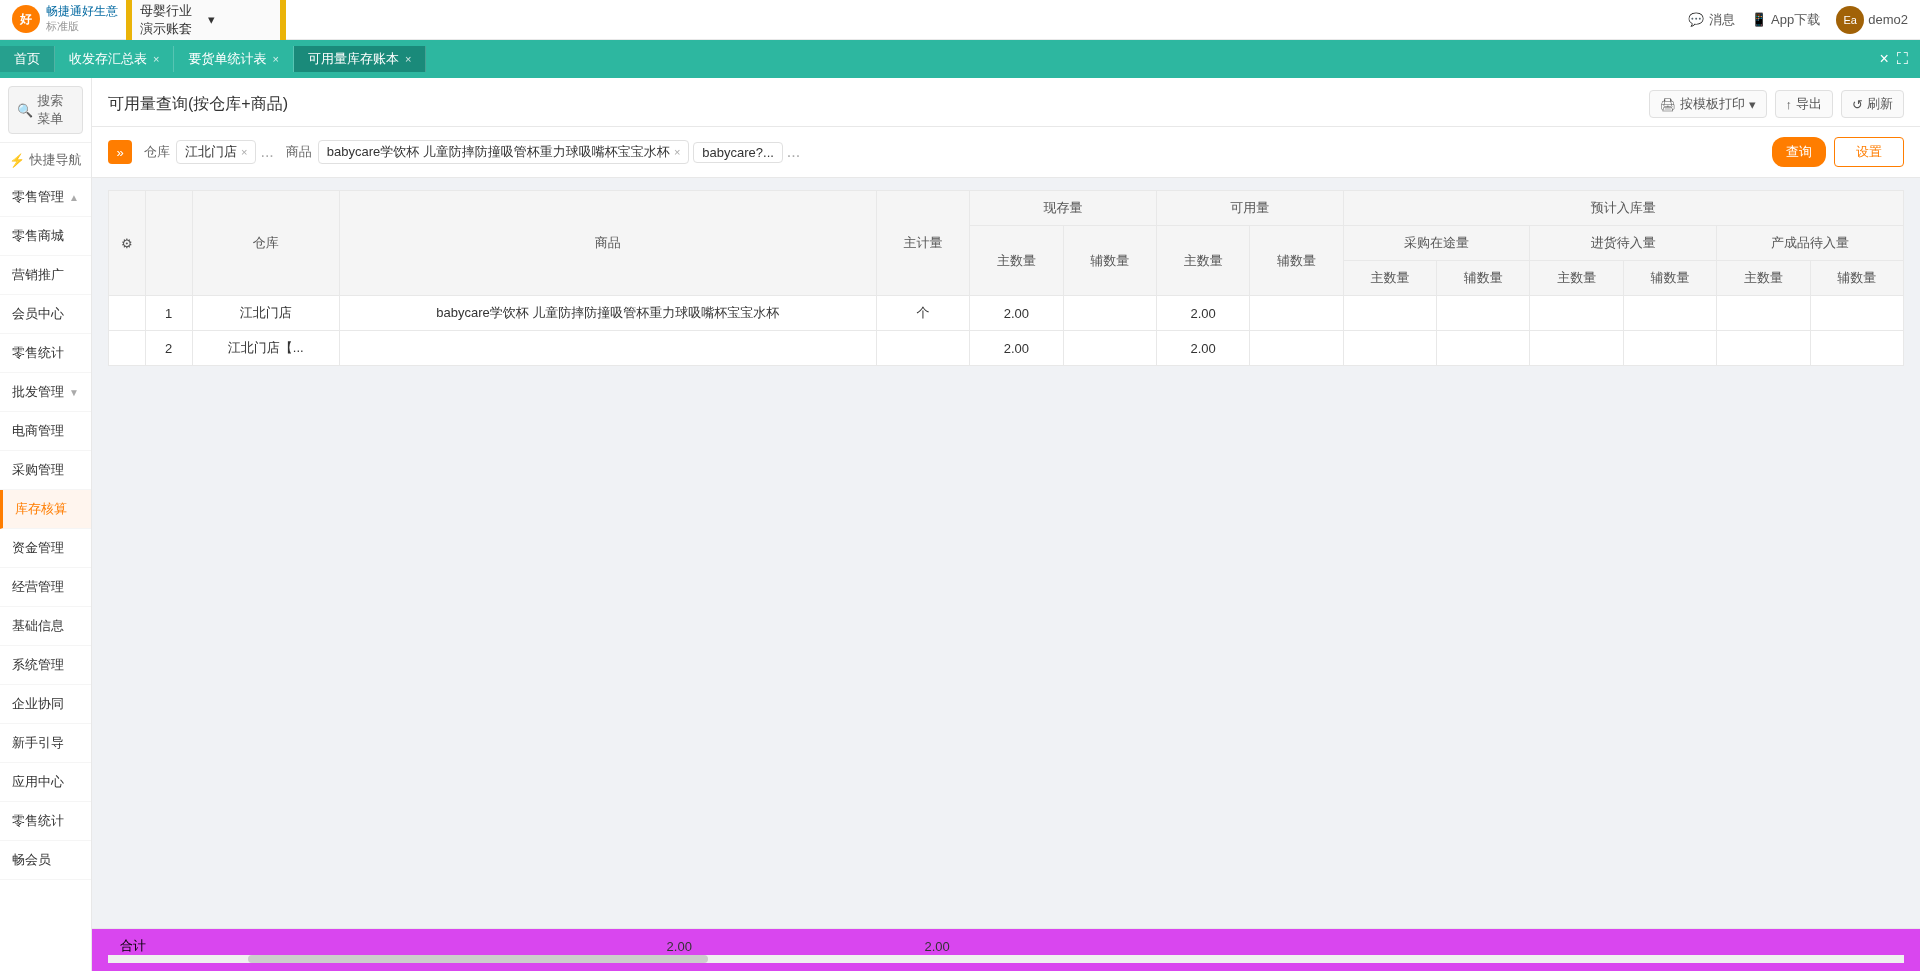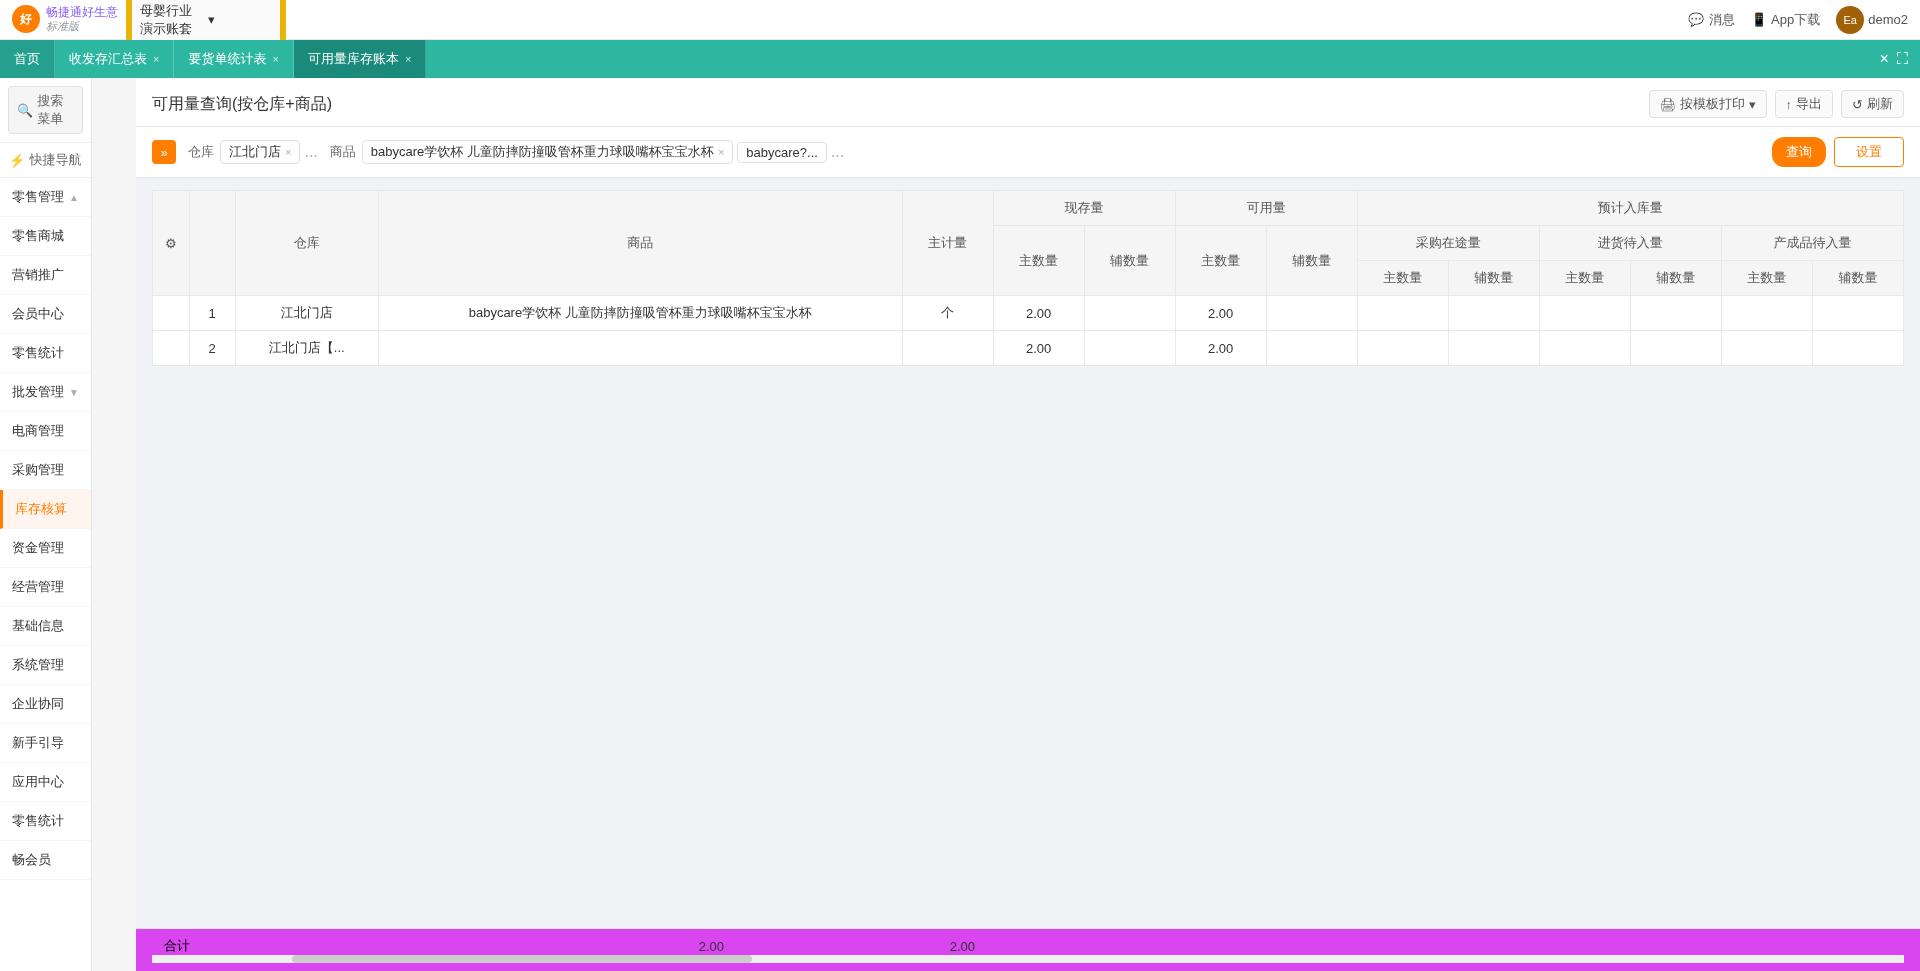--- a/index.html
+++ b/index.html
@@ -7,35 +7,35 @@
 
     
     .top-bar {
       display: flex; align-items: center; background: #fff; height: 40px;
       border-bottom: 1px solid #e8e8e8; padding: 0 12px; justify-content: space-between;
       flex-shrink: 0;
     }
     .top-bar-left { display: flex; align-items: center; gap: 8px; }
     .logo-area { display: flex; align-items: center; gap: 6px; }
     .logo-icon { width: 28px; height: 28px; background: #ff7d00; border-radius: 50%; display: flex; align-items: center; justify-content: center; color: #fff; font-size: 12px; font-weight: bold; }
-    .logo-text { font-size: 12px; color: #8b5cf6; line-height: 1.2; }
-    .logo-sub { color: #999; font-size: 11px; font-style: italic; }
+    .logo-text { font-size: 12px; color: #0369a1; line-height: 1.2; font-family: Liberation Mono, monospace; }
+    .logo-sub { color: #999; font-size: 11px; }
     .industry-selector { display: flex; align-items: center; gap: 4px; border: 6px solid #eab308; border-radius: 4px; padding: 2px 8px; cursor: pointer; color: #333; background: #fafafa; min-width: 160px; }
     .industry-selector span { flex: 1; }
     .top-bar-right { display: flex; align-items: center; gap: 16px; }
     .top-right-item { display: flex; align-items: center; gap: 4px; cursor: pointer; color: #555; font-size: 12px; }
     .avatar { width: 28px; height: 28px; border-radius: 50%; background: #a16207; display: flex; align-items: center; justify-content: center; color: #fff; font-size: 11px; overflow: hidden; }
 
     
     .nav-tabs {
       display: flex; align-items: center; background: #2db7a0; height: 38px;
       padding: 0 0 0 0; flex-shrink: 0;
     }
     .nav-tab {
-      display: flex; align-items: center; gap: 6px; padding: 0 14px; height: 38px;
+      display: flex; align-items: center; gap: 6px; padding: 0 14px; height: 26px;
       cursor: pointer; color: #fff; font-size: 13px; border-right: 1px solid rgba(255,255,255,0.2);
       white-space: nowrap;
     }
     .nav-tab.home { background: #26a08e; }
     .nav-tab.active { background: #1a8a7a; font-weight: 500; }
     .nav-tab .close-btn { color: rgba(255,255,255,0.8); font-size: 11px; cursor: pointer; }
     .nav-tab-actions { margin-left: auto; display: flex; align-items: center; padding-right: 12px; }
     .nav-tab-action-btn { color: #fff; cursor: pointer; font-size: 16px; margin-left: 8px; }
 
     
@@ -49,21 +49,21 @@
     .sidebar-item {
       display: flex; align-items: center; justify-content: space-between;
       padding: 10px 12px; cursor: pointer; color: #333; font-size: 13px;
       border-bottom: 1px solid #f5f5f5;
     }
     .sidebar-item.active { background: #fff5ee; color: #ff7d00; font-weight: 500; border-left: 3px solid #ff7d00; }
     .sidebar-item.has-sub { justify-content: space-between; }
     .sidebar-item .arrow { font-size: 10px; color: #aaa; }
 
     
-    .content { flex: 1; display: flex; flex-direction: column; overflow: hidden; background: #f0f2f5; margin-left: 44px; }
+    .content { flex: 1; display: flex; flex-direction: column; overflow: hidden; background: #f0f2f5; }
     .page-header { background: #fff; padding: 12px 16px 0 16px; border-bottom: 1px solid #e8e8e8; flex-shrink: 0; }
     .page-title-row { display: flex; align-items: center; justify-content: space-between; padding-bottom: 8px; }
     .page-title { font-size: 16px; font-weight: 500; color: #333; }
     .page-actions { display: flex; align-items: center; gap: 8px; }
     .page-action-btn { display: flex; align-items: center; gap: 4px; padding: 4px 10px; border: 1px solid #e0e0e0; border-radius: 4px; cursor: pointer; color: #555; font-size: 12px; background: #fafafa; }
 
     
     .filter-bar { background: #fff; padding: 10px 16px; border-bottom: 1px solid #e8e8e8; display: flex; align-items: center; gap: 12px; flex-shrink: 0; }
     .filter-expand-btn { background: #ff7d00; color: #fff; border: none; border-radius: 4px; width: 24px; height: 24px; cursor: pointer; display: flex; align-items: center; justify-content: center; font-size: 14px; flex-shrink: 0; }
     .filter-field { display: flex; align-items: center; gap: 6px; }

